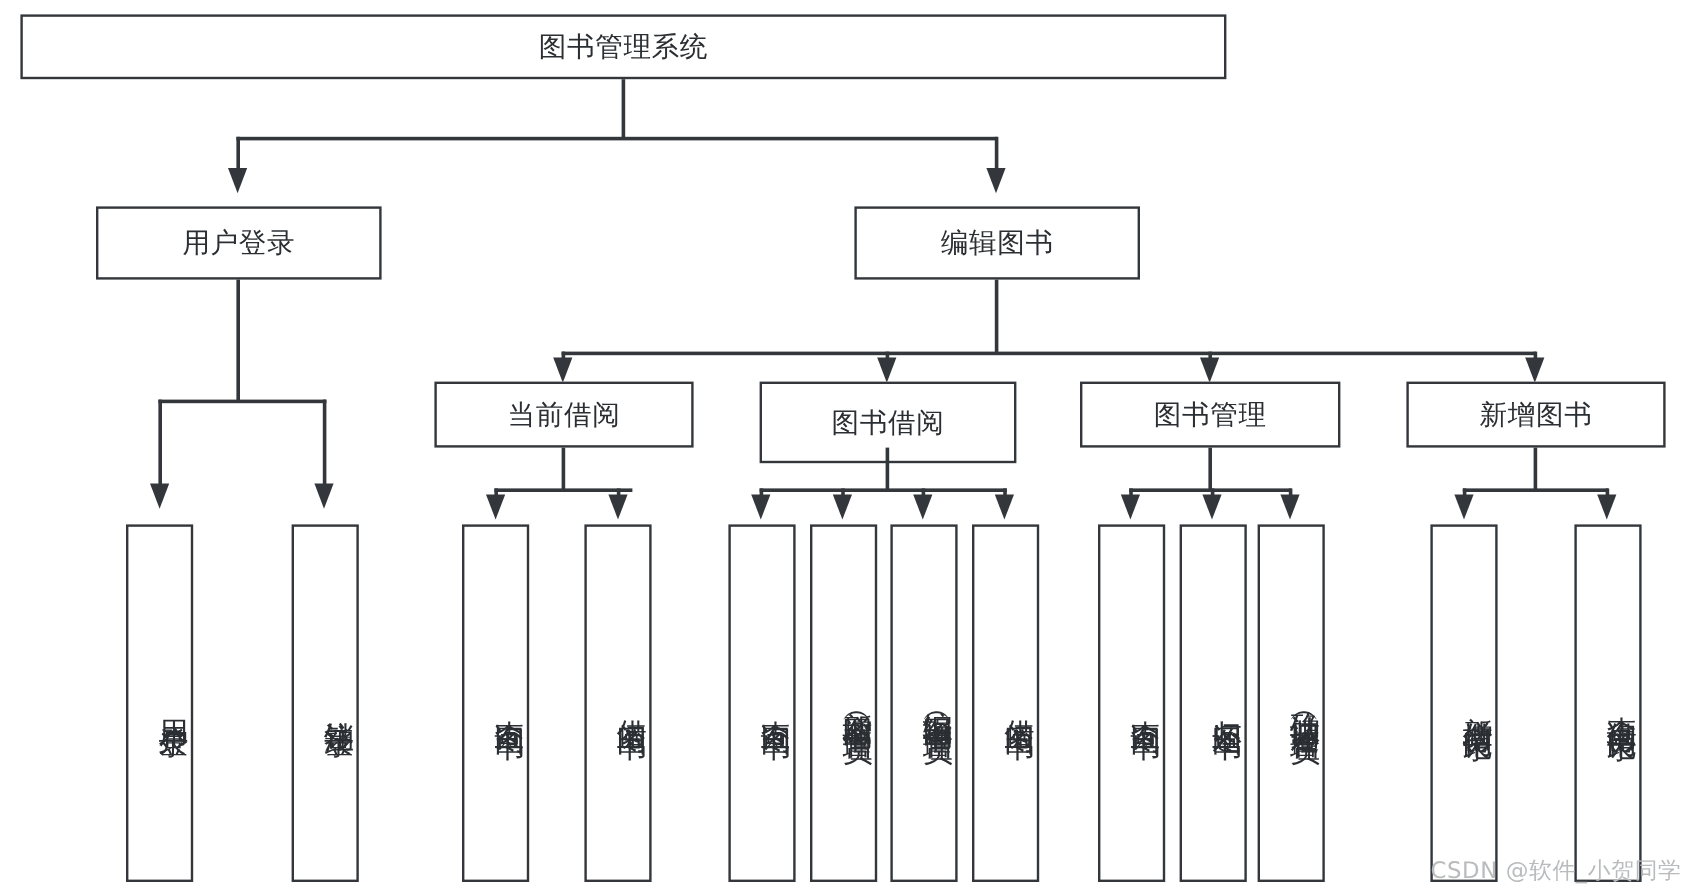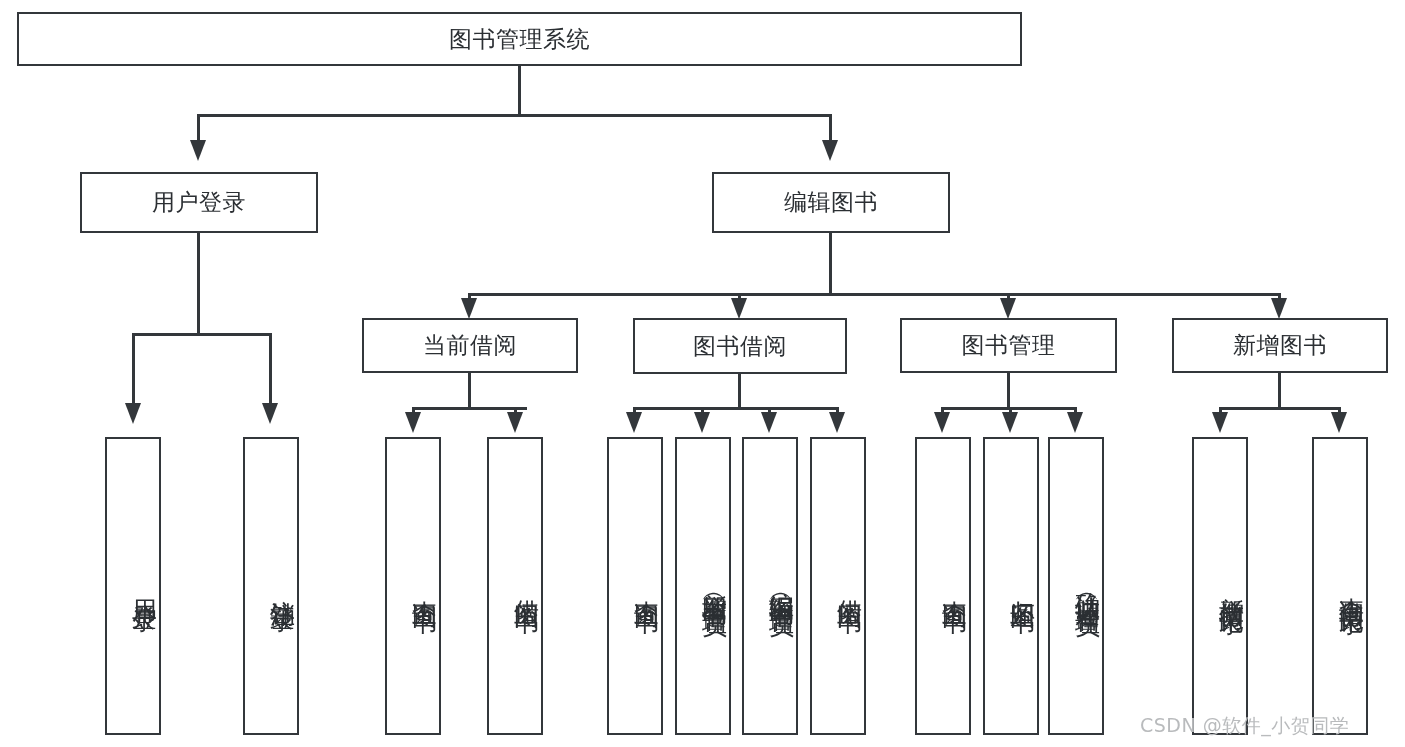--- a/index.html
+++ b/index.html
@@ -108,21 +108,21 @@
   <div class="line vline" style="left:1007px; top:293px; width:2.5px; height:10px;"></div>
   <div class="line vline" style="left:1278px; top:293px; width:2.5px; height:10px;"></div>
   <div class="arrow" style="left:461px; top:298px;"></div>
   <div class="arrow" style="left:731px; top:298px;"></div>
   <div class="arrow" style="left:1000px; top:298px;"></div>
   <div class="arrow" style="left:1271px; top:298px;"></div>
 
   <div class="node horiz" style="left:362px; top:318px; width:216px; height:55px;">
     <span>当前借阅</span>
   </div>
-  <div class="node horiz" style="left:633px; top:318px; width:214px; height:56px;">
+  <div class="node horiz" style="left:633px; top:318px; width:214px; height:68px;">
     <span>图书借阅</span>
   </div>
   <div class="node horiz" style="left:900px; top:318px; width:217px; height:55px;">
     <span>图书管理</span>
   </div>
   <div class="node horiz" style="left:1172px; top:318px; width:216px; height:55px;">
     <span>新增图书</span>
   </div>
 
   <div class="line vline" style="left:468px; top:373px; width:2.5px; height:36px;"></div>
@@ -192,17 +192,17 @@
   <div class="node vert" style="left:1048px; top:437px; width:56px; height:298px;">
     <span class="vtext">确认归还（管理员）</span>
   </div>
   <div class="node vert" style="left:1192px; top:437px; width:56px; height:298px;">
     <span class="vtext">新增借阅记录</span>
   </div>
   <div class="node vert" style="left:1312px; top:437px; width:56px; height:298px;">
     <span class="vtext">查询借阅记录</span>
   </div>
 
-  <div class="watermark" style="left:1140px; top:713px;">
+  <div class="watermark" style="left:1192px; top:713px;">
     <span>CSDN @软件_小贺同学</span>
   </div>
 
 </div>
 
 </body></html>

